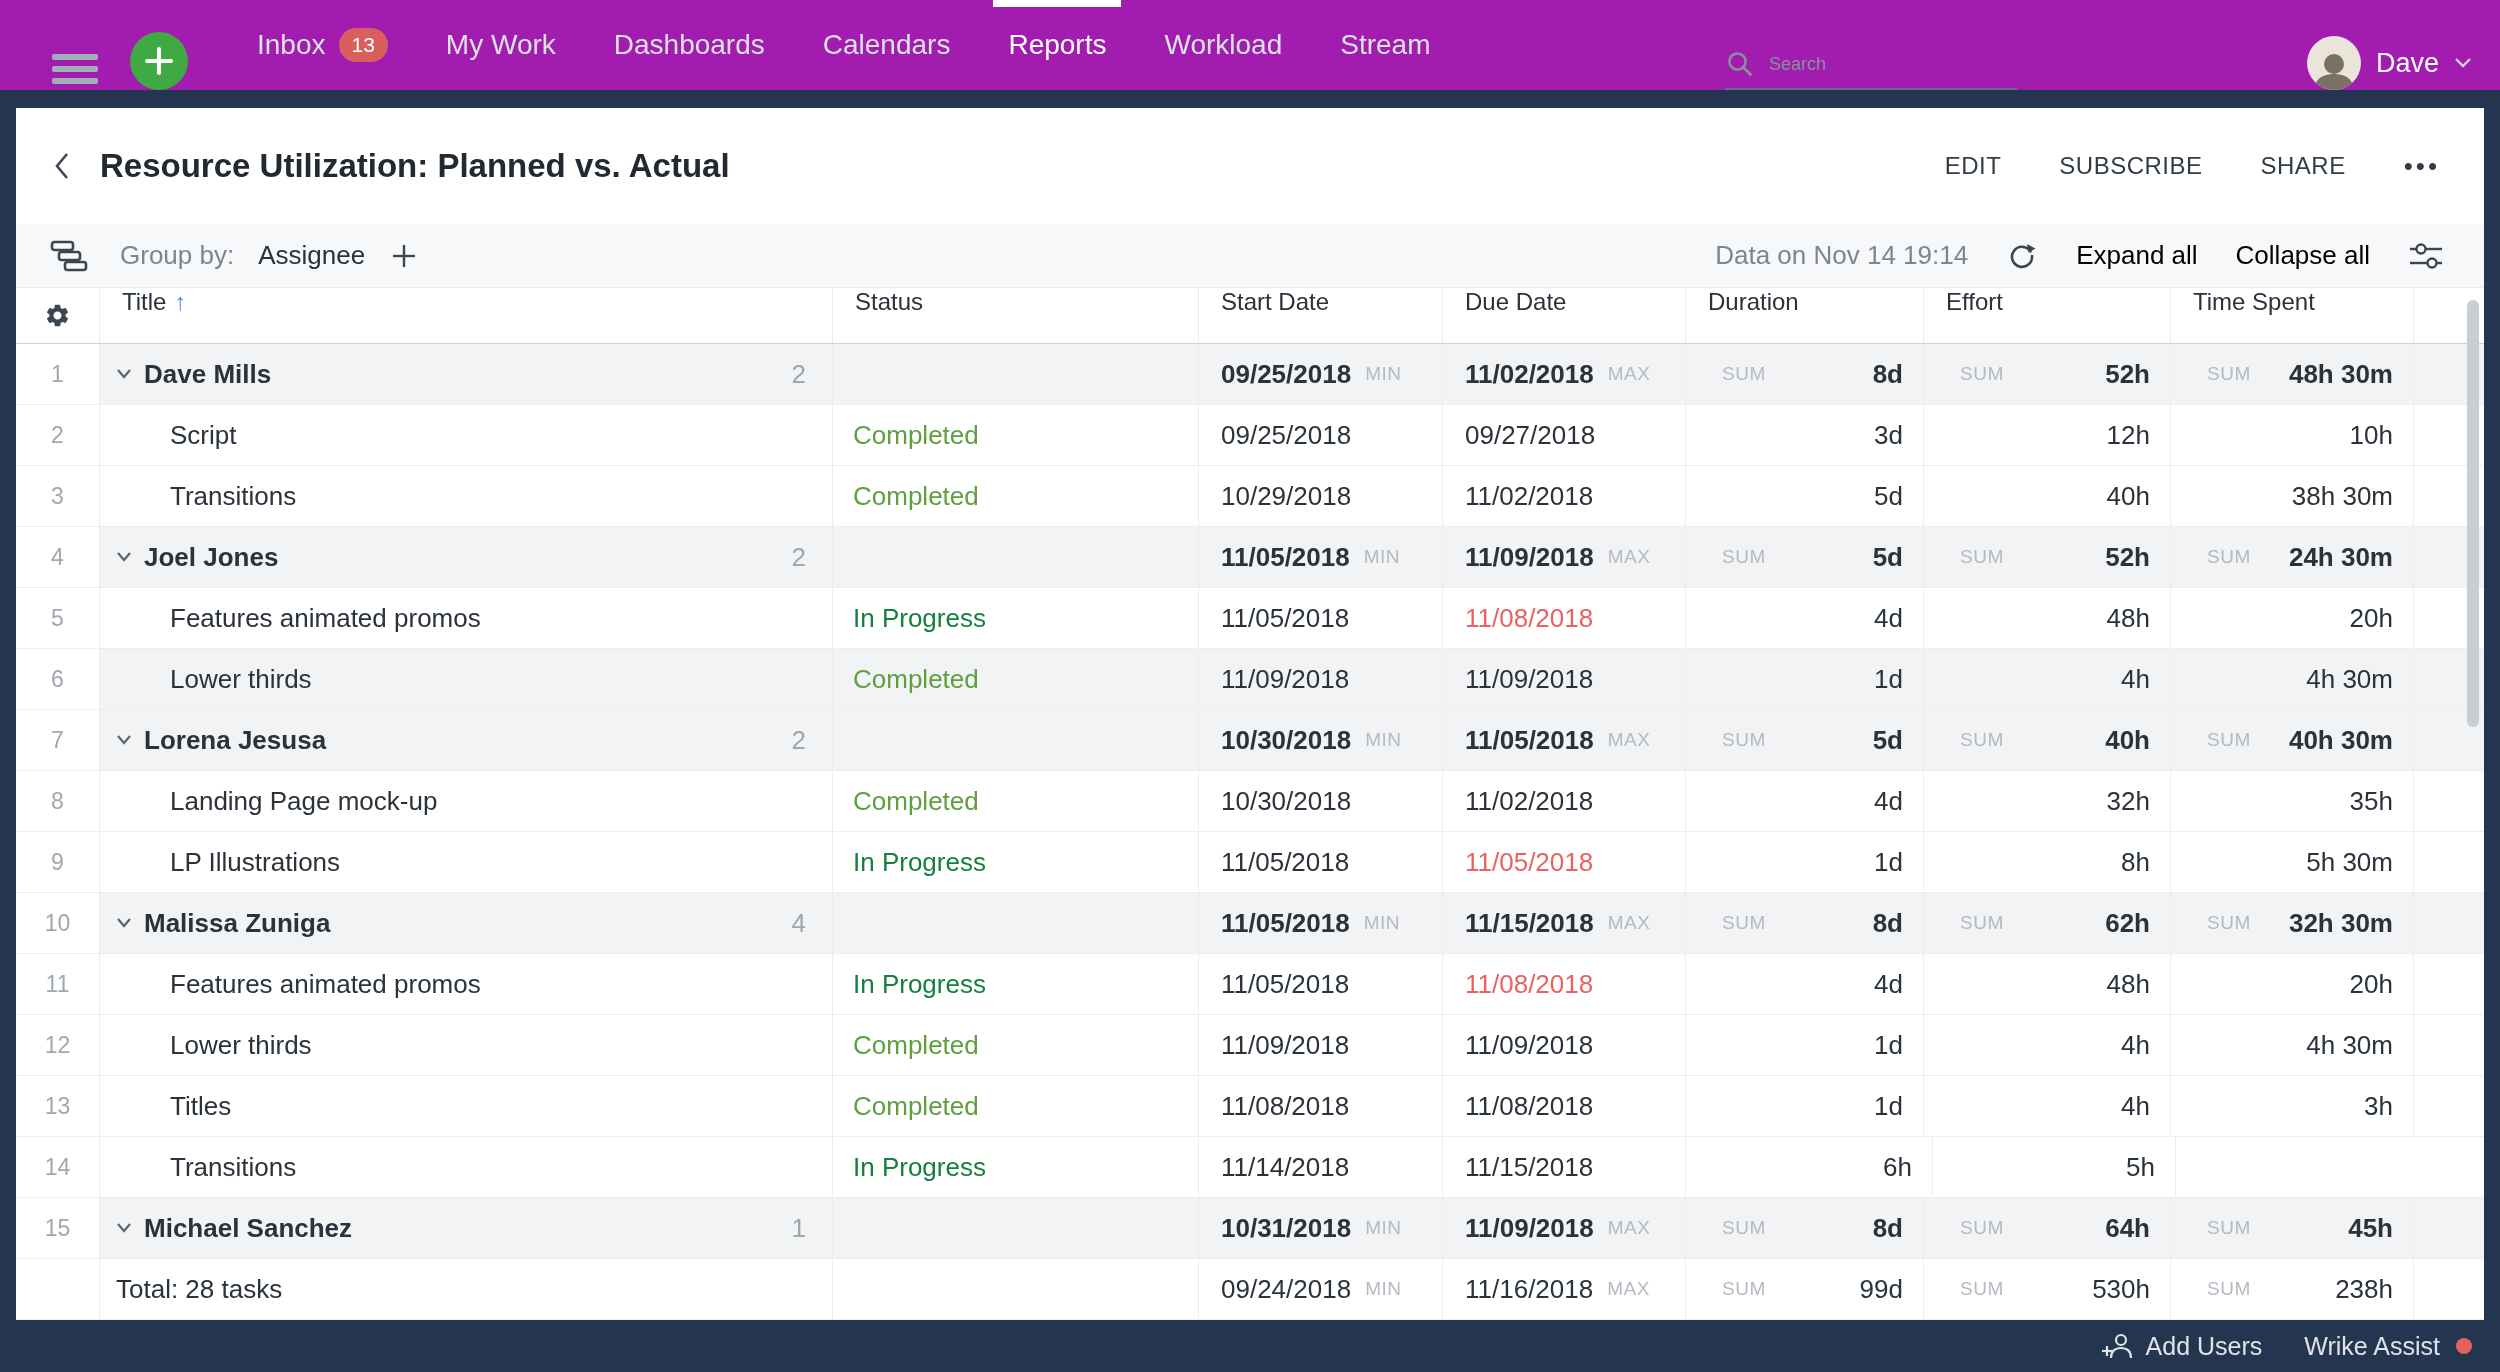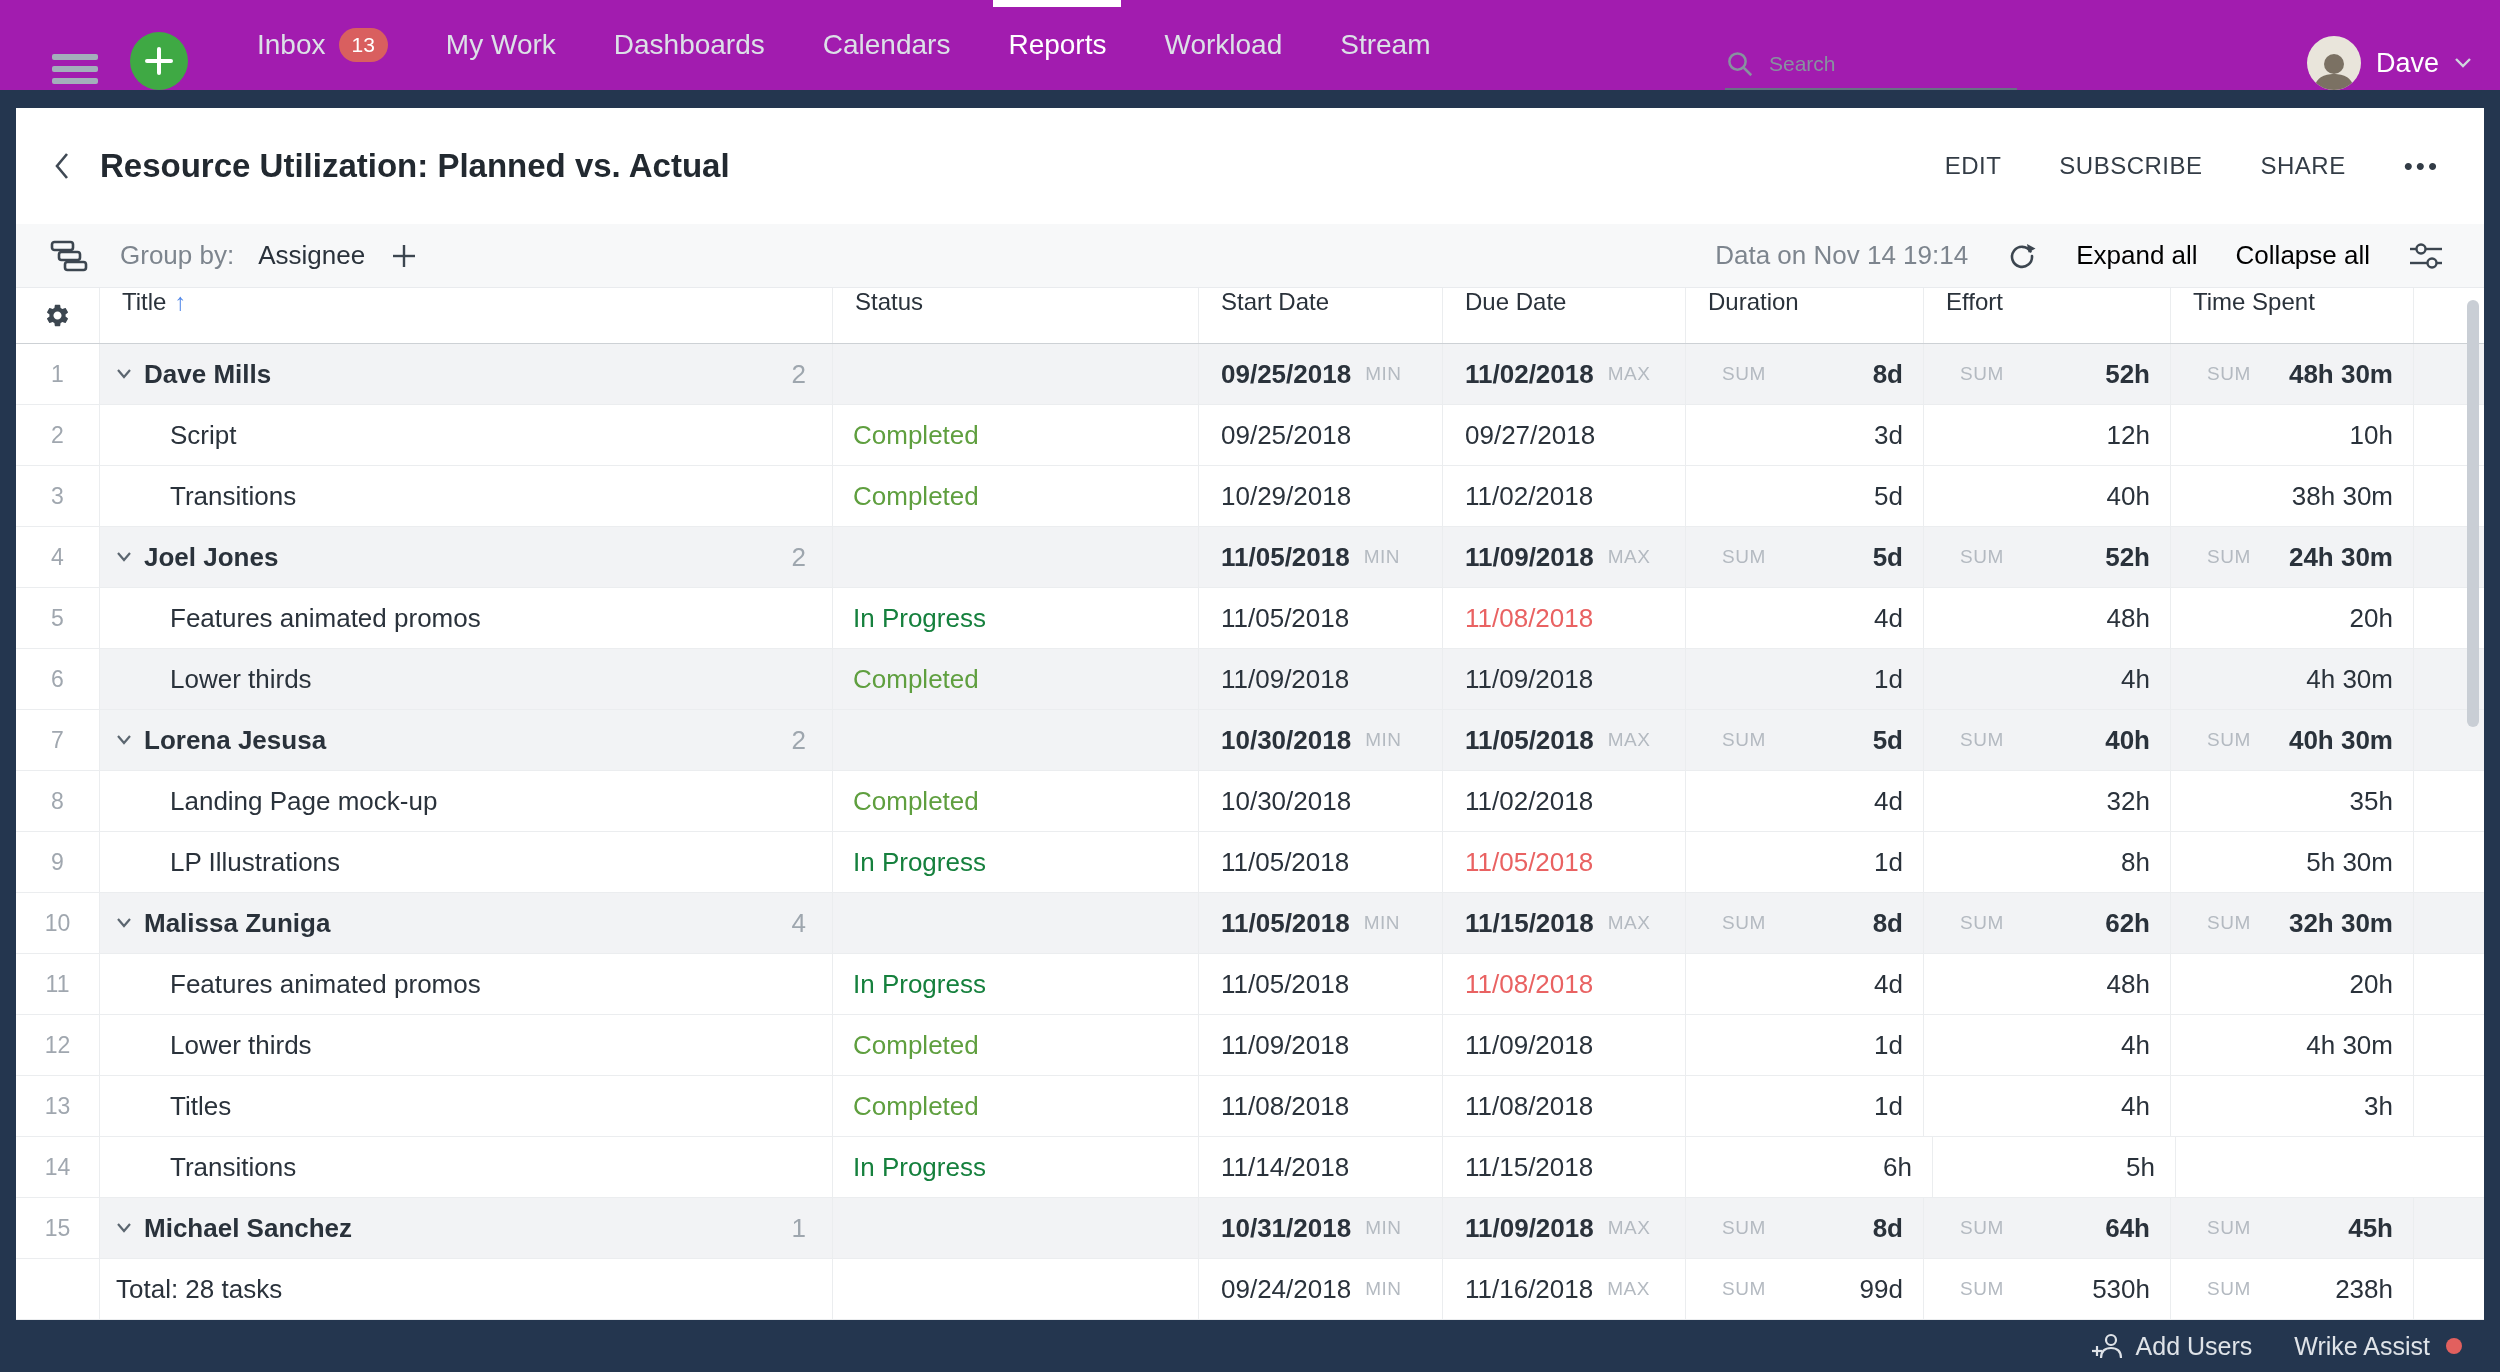--- a/index.html
+++ b/index.html
@@ -15,21 +15,21 @@
   .topnav { height: 90px; display: flex; align-items: flex-end; background: #a21caf; padding-left: 52px; }
   .hamburger { width: 46px; cursor: pointer; }
   .hamburger span { display: block; height: 6px; background: #a3aebb; border-radius: 2px; margin: 6px 0; }
   .plus-btn { width: 58px; height: 58px; border-radius: 50%; background: #3fa944; display: flex; align-items: center; justify-content: center; margin-left: 32px; cursor: pointer; }
   .primary-nav { display: flex; list-style: none; margin-left: 40px; height: 90px; }
   .primary-nav li { display: flex; align-items: center; padding: 0 29px; height: 90px; position: relative; color: #dce1e7; font-size: 28px; cursor: pointer; }
   .primary-nav li.active { color: #ffffff; }
   .primary-nav li.active::before { content: ""; position: absolute; top: 0; left: 14px; right: 14px; height: 7px; background: #ffffff; }
   .nav-badge { background: #d95f5f; color: #fff; font-size: 21px; border-radius: 18px; padding: 5px 13px; margin-left: 13px; }
   .search { margin-left: auto; width: 292px; display: flex; align-items: center; gap: 14px; border-bottom: 2px solid #667284; padding-bottom: 9px; }
-  .search input { background: transparent; border: none; outline: none; color: #cfd6dd; font-size: 21px; width: 220px; font-family: "Liberation Sans", sans-serif; }
+  .search input { background: transparent; border: none; outline: none; color: #cfd6dd; font-size: 18px; width: 220px; font-family: "Liberation Sans", sans-serif; }
   .search input::placeholder { color: #87929f; }
   .user { display: flex; align-items: center; gap: 15px; margin-left: 290px; margin-right: 28px; cursor: pointer; }
   .avatar { width: 54px; height: 54px; border-radius: 50%; background: #e9e5db; overflow: hidden; display: flex; align-items: flex-end; justify-content: center; }
   .user-name { color: #ffffff; font-size: 27px; }
 
   
   .card { position: absolute; left: 16px; right: 16px; top: 108px; bottom: 52px; background: #ffffff; overflow: hidden; }
 
   .title-row { height: 116px; display: flex; align-items: center; padding: 0 44px 0 30px; background: #fff; }
   .back-btn { display: flex; align-items: center; padding: 6px; cursor: pointer; }
@@ -79,21 +79,21 @@
   .row.group .date { font-weight: 700; }
   .date.overdue { color: #e96262; }
   .tag { font-size: 19px; color: #b4bac1; letter-spacing: 0.5px; margin-left: 14px; }
   .cell.c-duration, .cell.c-effort, .cell.c-time_spent { padding: 0 20px 0 22px; }
   .num-val { margin-left: auto; }
   .row.group .num-val { font-weight: 700; }
 
   .scroll-thumb { position: absolute; right: 5px; top: 192px; width: 12px; height: 427px; border-radius: 6px; background: #c9ced5; cursor: pointer; }
 
   
-  .footer { position: absolute; left: 0; right: 0; bottom: 0; height: 52px; display: flex; align-items: center; justify-content: flex-end; padding-right: 38px; gap: 42px; }
+  .footer { position: absolute; left: 0; right: 0; bottom: 0; height: 52px; display: flex; align-items: center; justify-content: flex-end; padding-right: 28px; gap: 42px; }
   .footer-item { display: flex; align-items: center; gap: 12px; color: #dfe3e8; font-size: 25px; cursor: pointer; }
   .assist-dot { width: 16px; height: 16px; border-radius: 50%; background: #e2605e; margin-left: 4px; }
 </style>
 </head>
 <body>
 
 <div class="topnav">
   <div class="hamburger">
       <span></span>
       <span></span>

